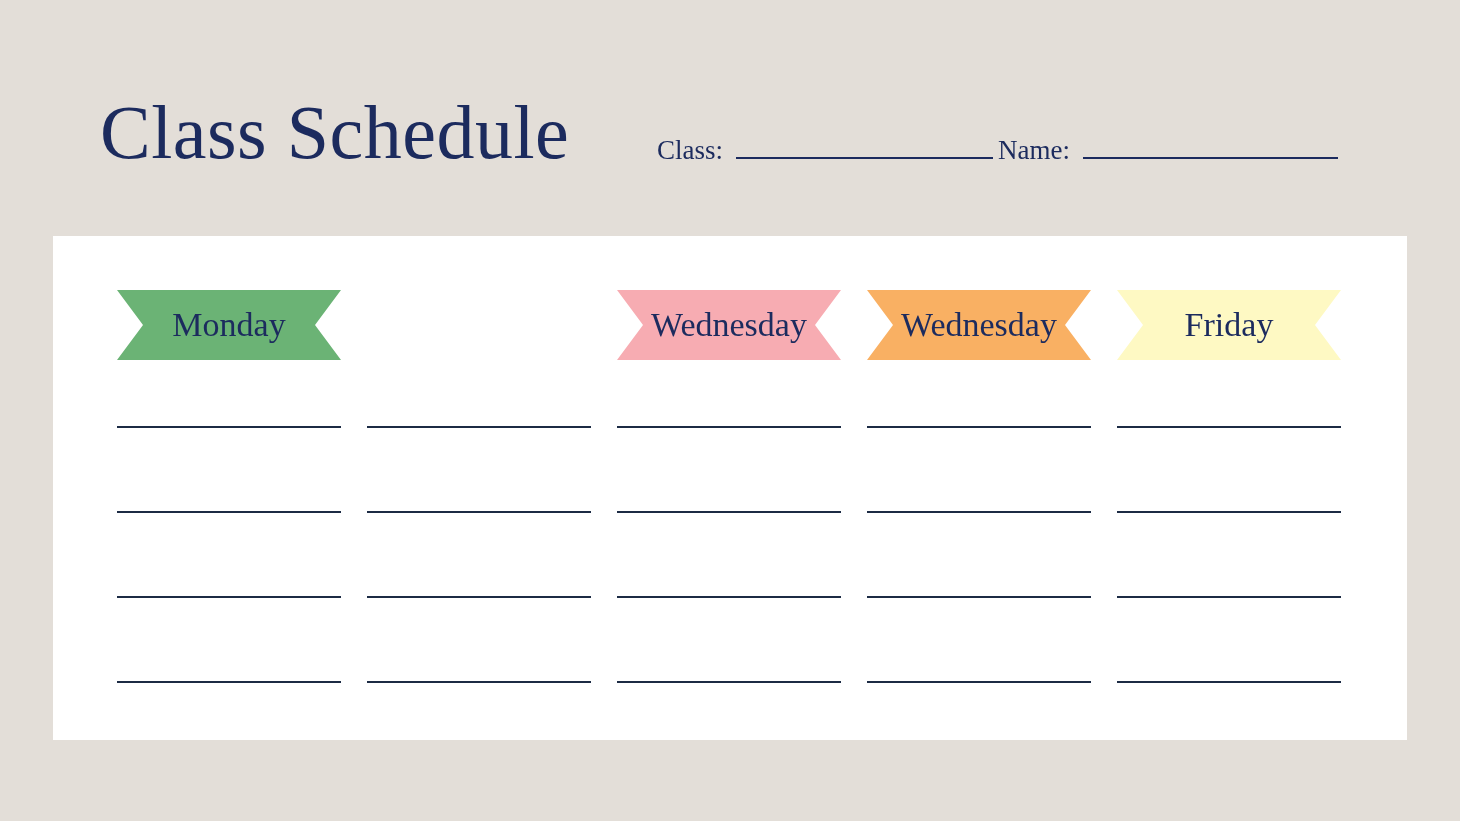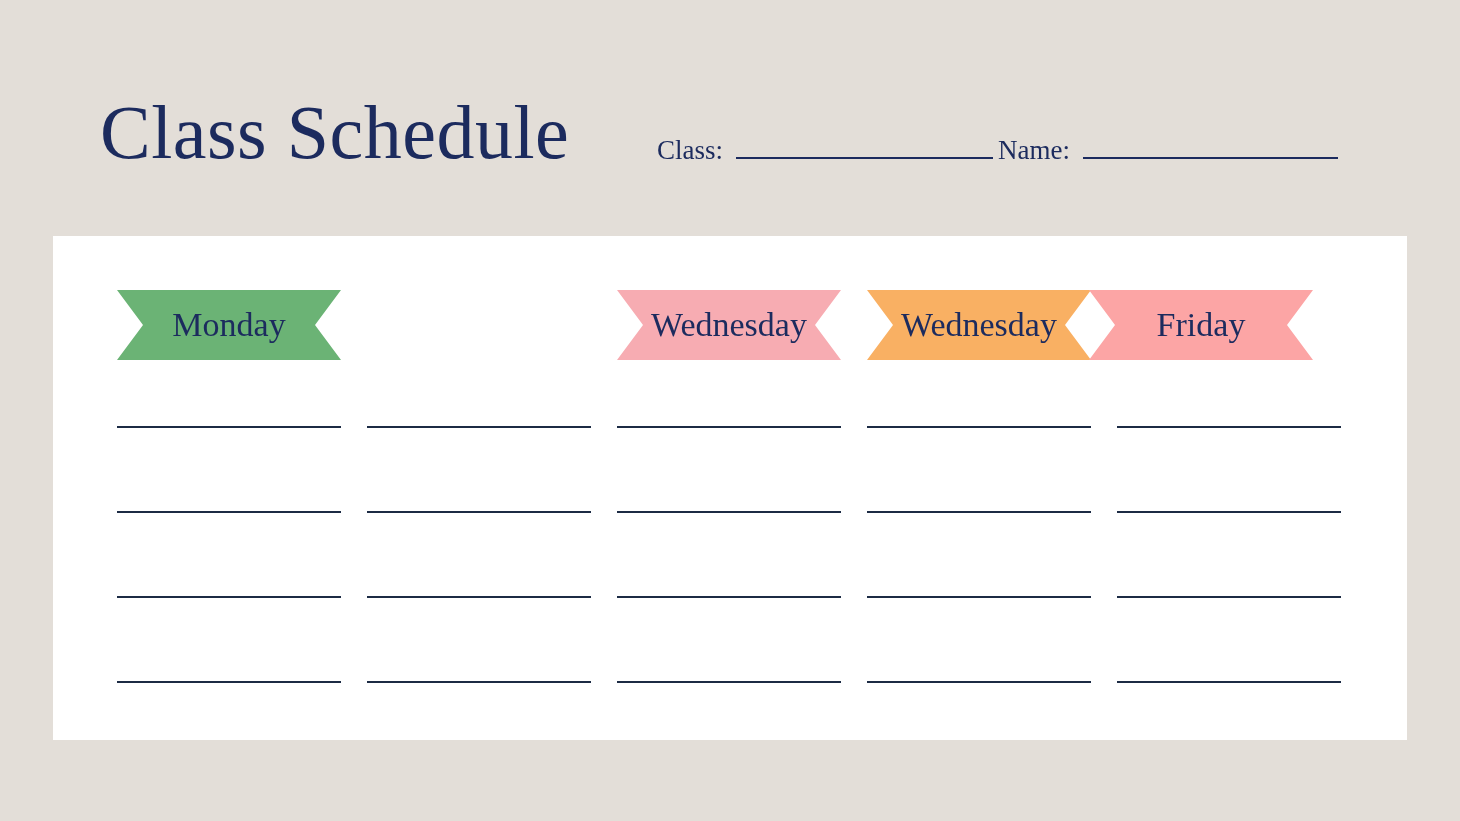--- a/index.html
+++ b/index.html
@@ -143,21 +143,21 @@
   <div id="day-ribbon-row">
       <div class="day-ribbon" style="left: 0px; background: rgb(107, 179, 117);">
         <span class="day-ribbon-label">Monday</span>
       </div>
       <div class="day-ribbon" style="left: 500px; background: rgb(247, 172, 178); justify-content: center;">
         <span class="day-ribbon-label">Wednesday</span>
       </div>
       <div class="day-ribbon" style="left: 750px; background: rgb(249, 176, 99);">
         <span class="day-ribbon-label">Wednesday</span>
       </div>
-      <div class="day-ribbon" style="left: 972px; background: #fca5a5;">
+      <div class="day-ribbon" style="left: 1000px; background: #fef9c3;">
         <span class="day-ribbon-label">Friday</span>
       </div>
     </div>
 
   <div id="writing-lines-area">
       <div class="day-lines-column" style="left: 0px;">
         <div class="writing-line r0"></div>
         <div class="writing-line r1"></div>
         <div class="writing-line r2"></div>
         <div class="writing-line r3"></div>

